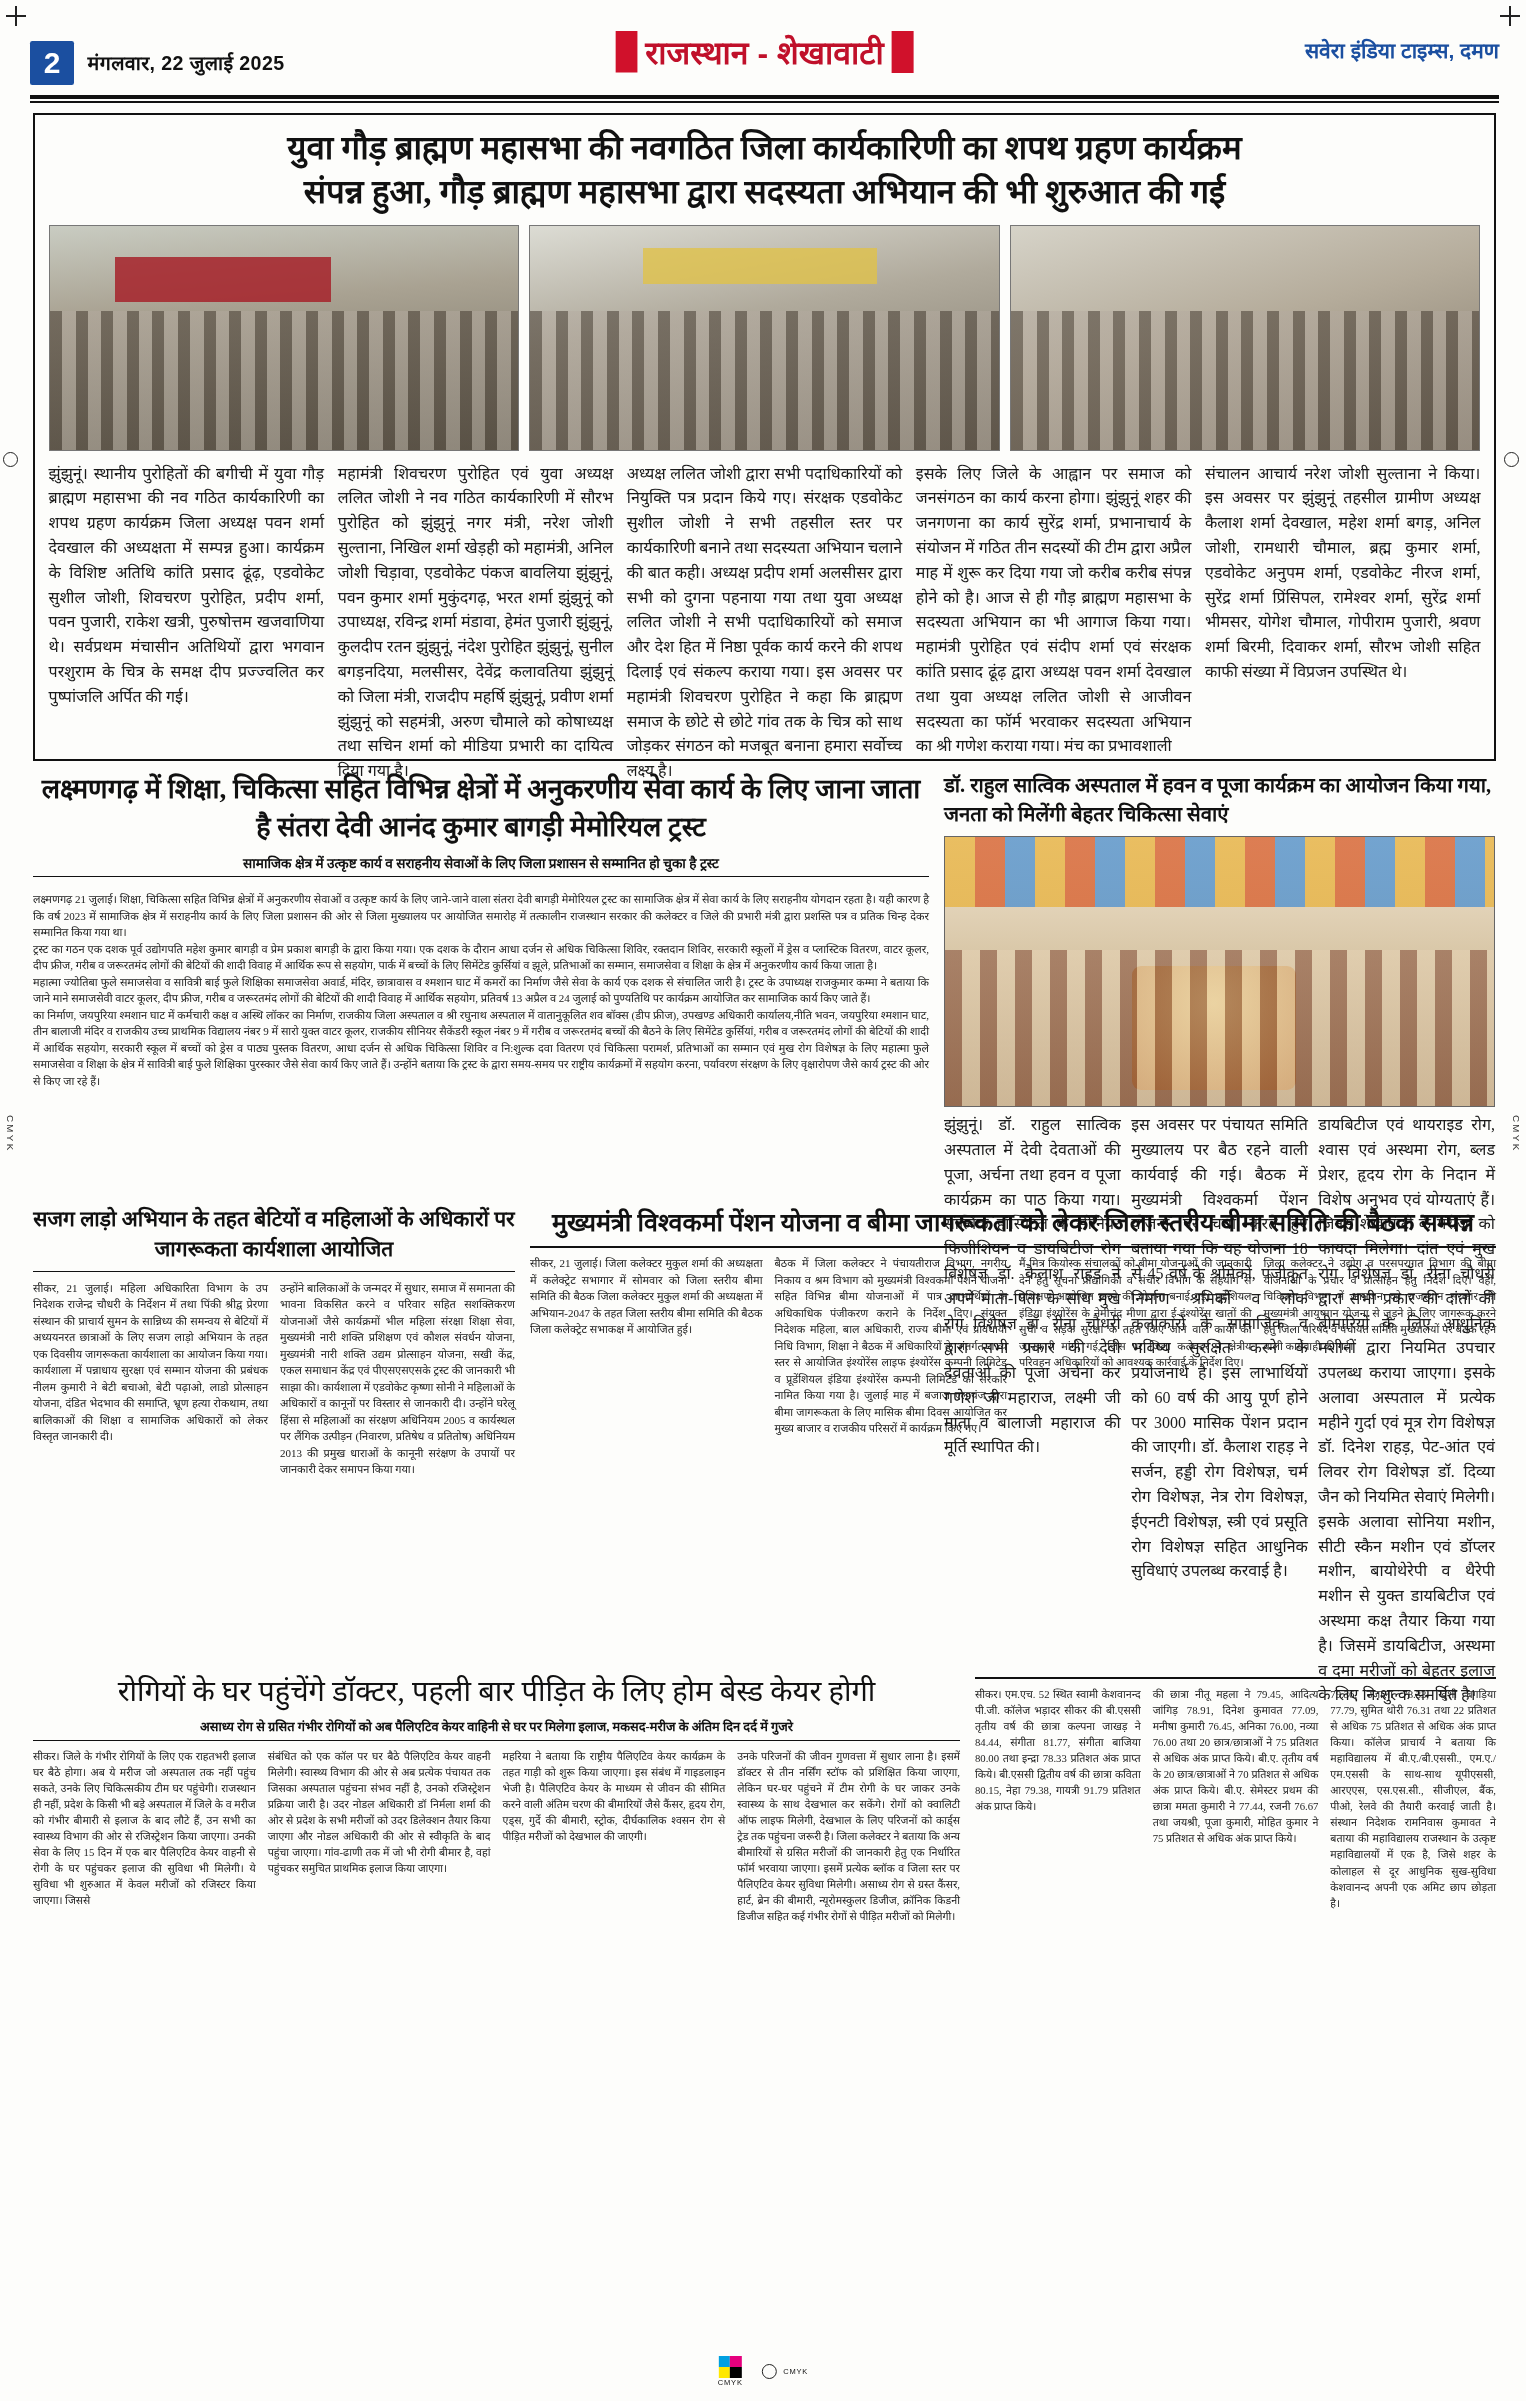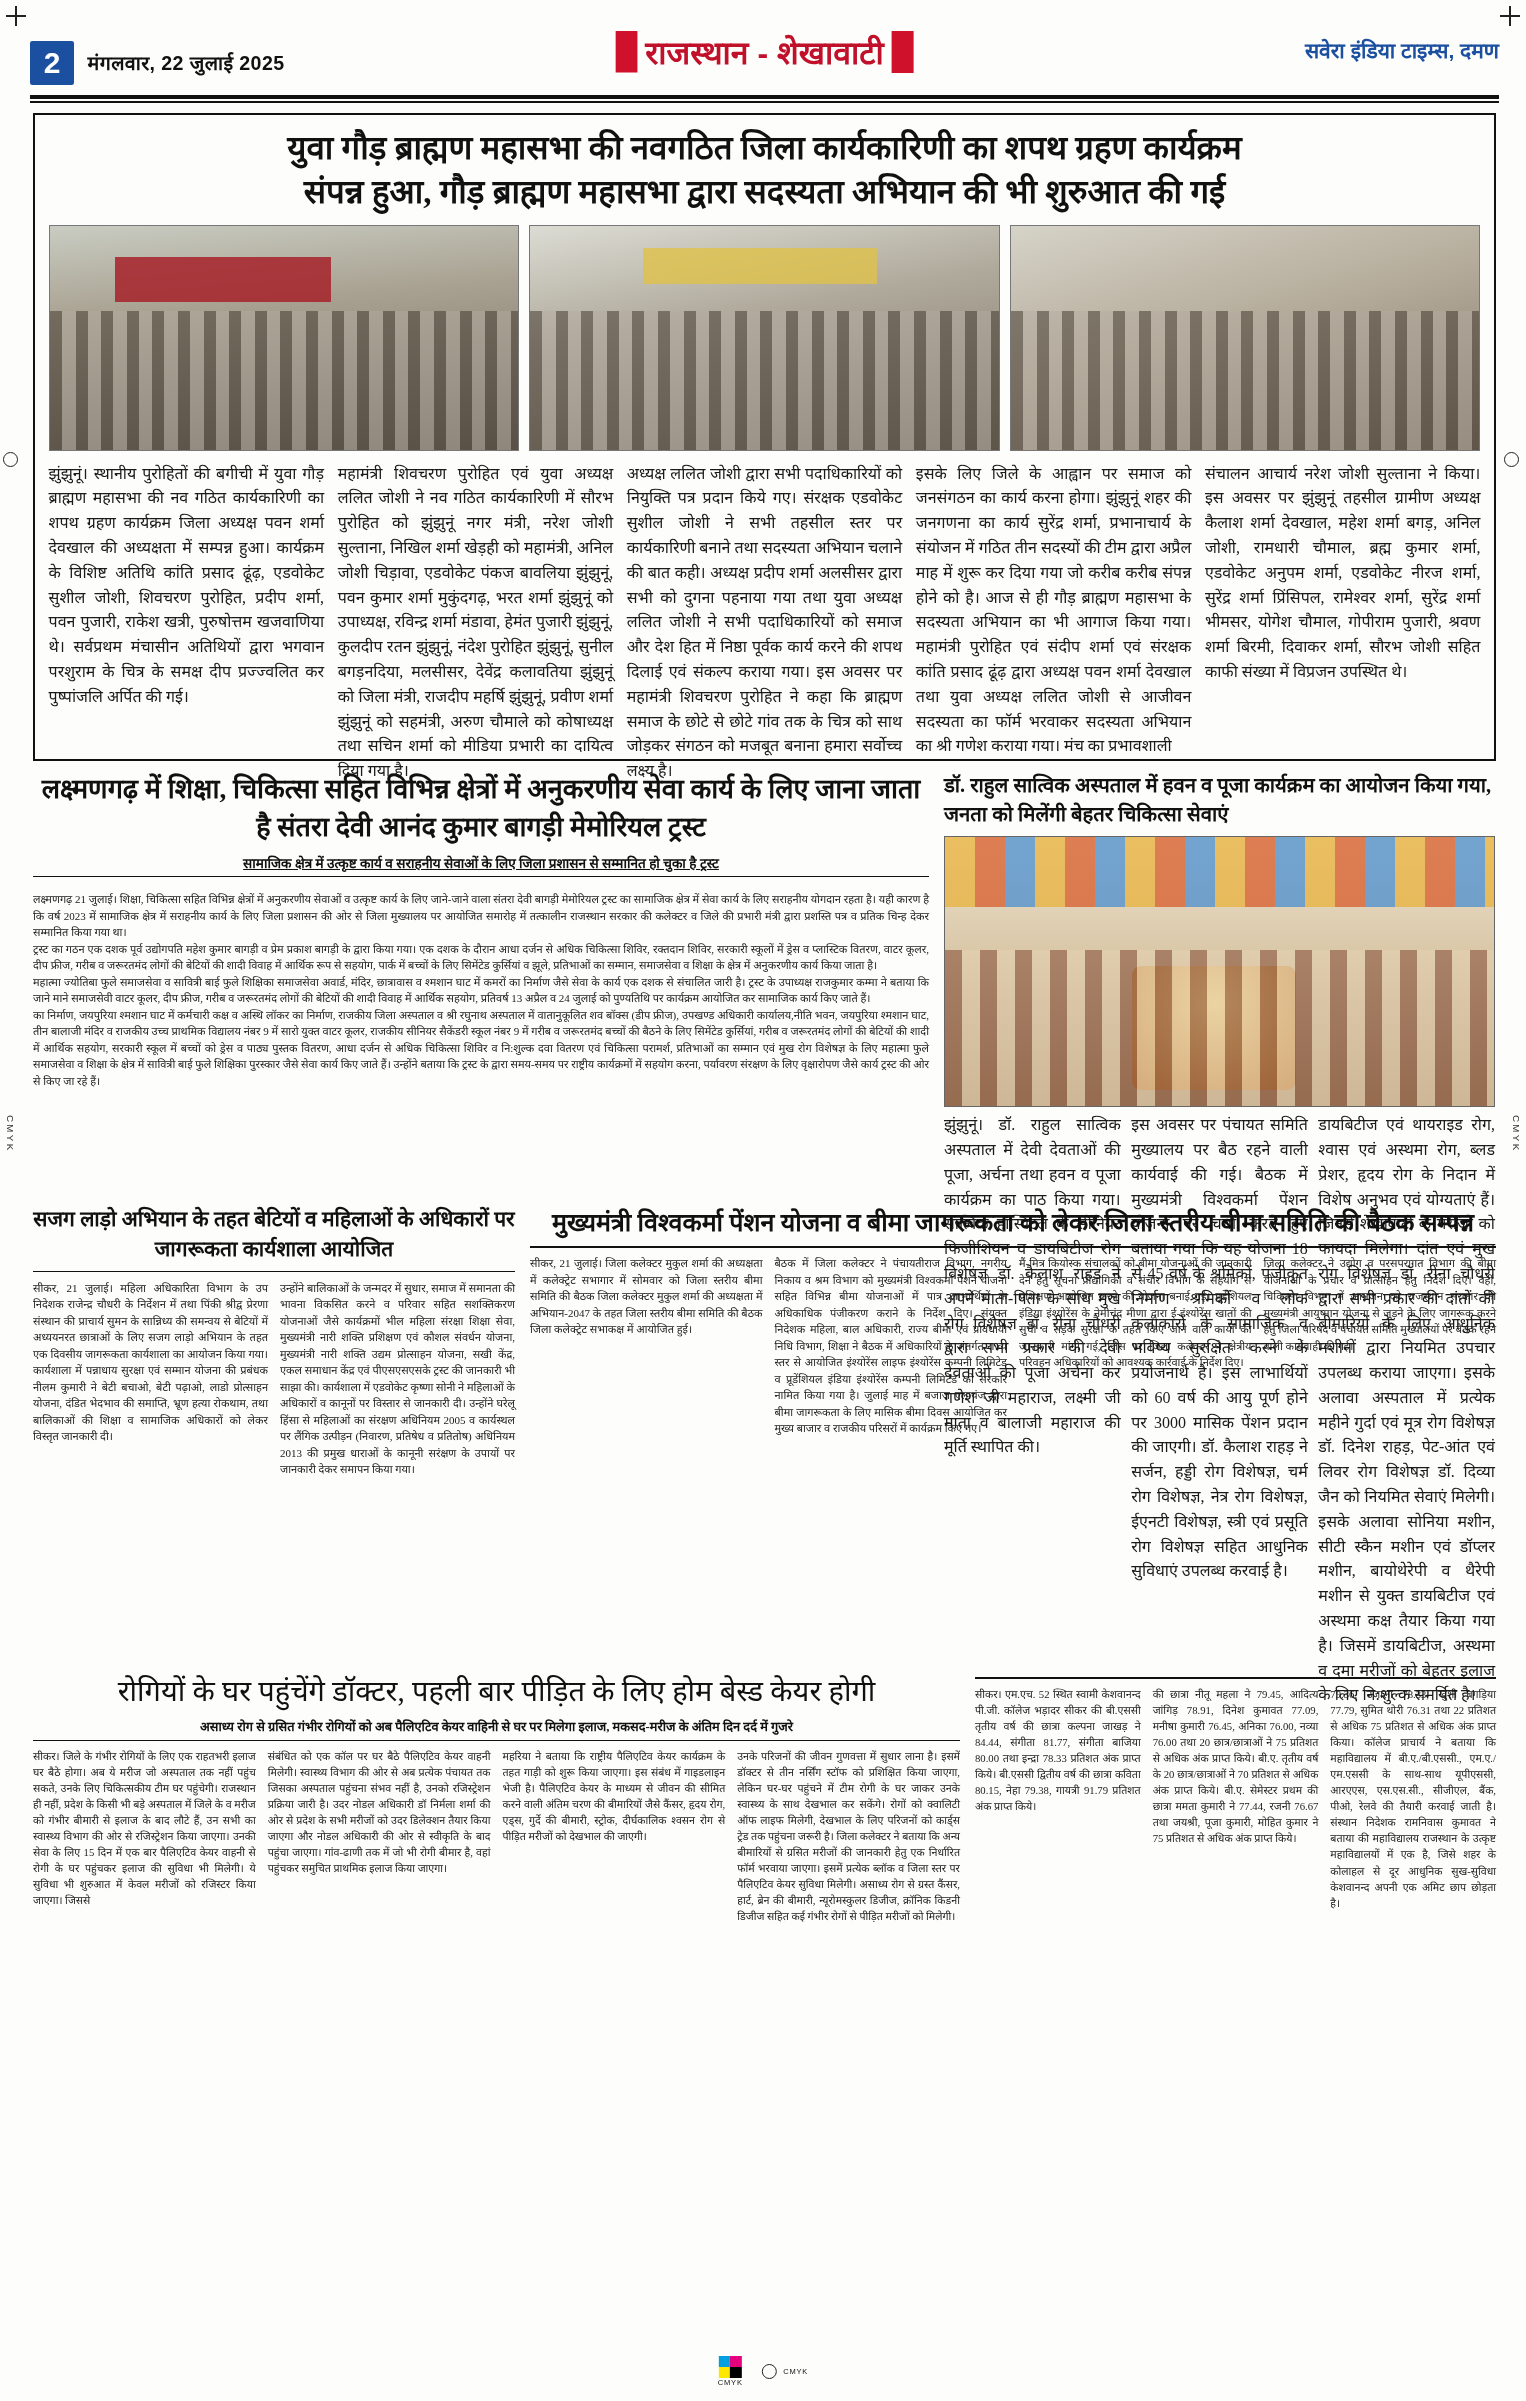--- a/index.html
+++ b/index.html
@@ -113,21 +113,21 @@
   .b2-right { position: absolute; left: 911px; top: 0; width: 551px; }
   .head2 {
     font-size: 27px; line-height: 1.4; font-weight: bold; text-align: center;
     border-bottom: none;
   }
   .head2b {
     font-size: 20.3px; line-height: 1.42; font-weight: bold; text-align: left;
   }
   .subhead {
     text-align: center; font-size: 13.6px; font-weight: bold; margin-top: 6px;
-    padding-bottom: 4.5px; border-bottom: 1.5px solid #111; color:#111;text-decoration:underline;
+    padding-bottom: 4.5px; border-bottom: 1.5px solid #111; color:#111;
   }
   .hr-thin { height: 1.5px; background: #111; margin: 6px 0; }
   .b2cols { display: flex; margin-top: 14px; flex-direction: column; }
   .b2cols .tcol { font-size: 11px; line-height: 1.5; }
   .bigphoto {
     margin-top: 7.5px; width: 551px; height: 271px; border: 0.8px solid #666;
     background: linear-gradient(180deg,#efe3cf 0%,#d8c6a6 45%,#b49b78 100%);
     position: relative; overflow: hidden;
   }
   .bigphoto .drape { position:absolute; top:0; left:0; width:100%; height:26%;

